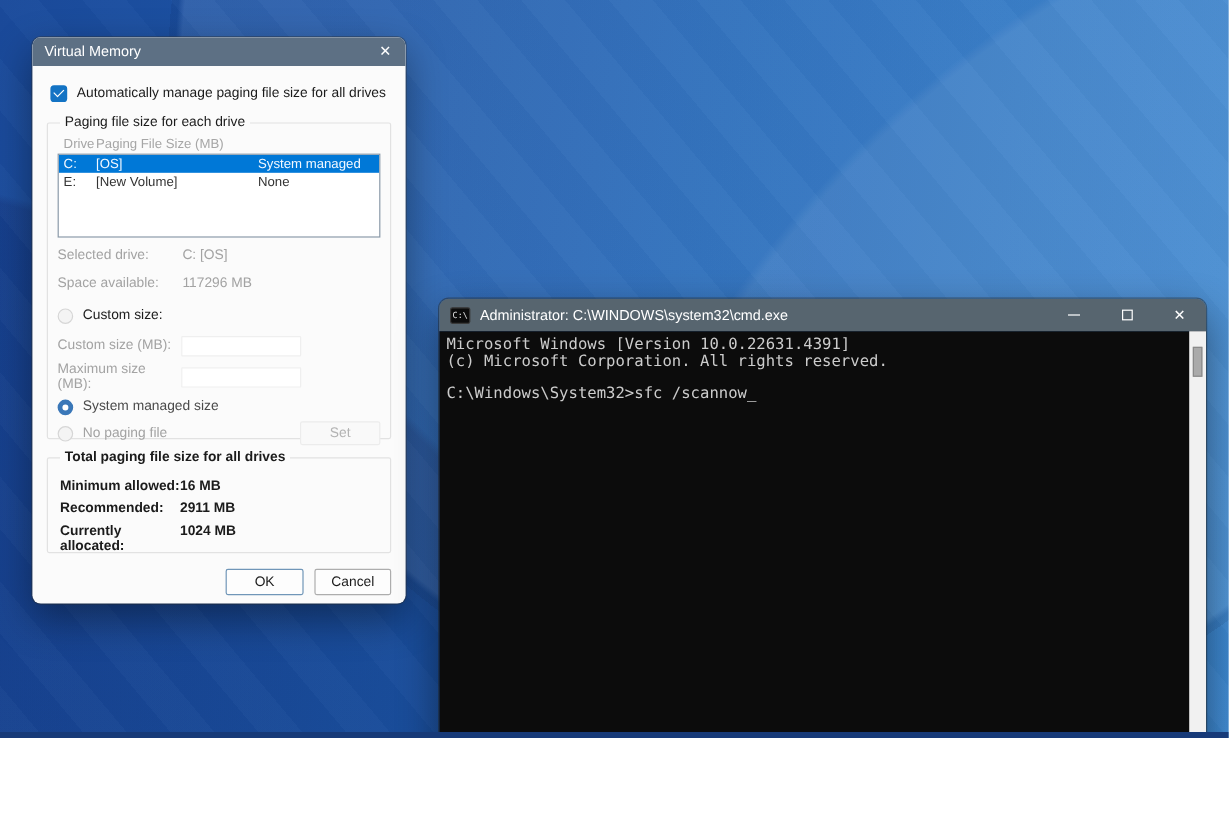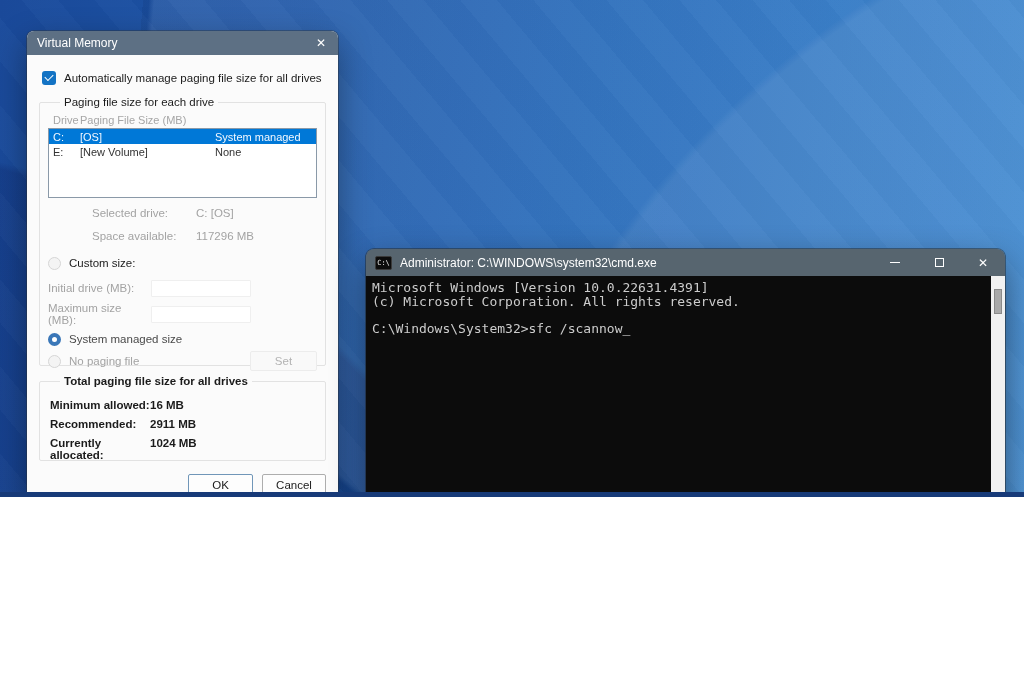--- a/index.html
+++ b/index.html
@@ -1,21 +1,21 @@
 <!DOCTYPE html>
 <html><head>
 <meta charset="utf-8">
 <style>
   * { margin:0; padding:0; box-sizing:border-box; }
   html,body { width:1024px; height:683px; overflow:hidden; }
   body { font-family:"Liberation Sans", sans-serif; }
 
   
   .desktop{
-    position:relative; width:1024px; height:497px; overflow:hidden;
+    position:relative; width:1024px; height:615px; overflow:hidden;
     background:
       radial-gradient(circle 560px at 700px 60px, rgba(255,255,255,0.09) 0 98%, rgba(5,25,70,0.10) 99% 100%, transparent 100%),
       radial-gradient(circle 900px at 1350px 760px, rgba(255,255,255,0.07) 0 99%, transparent 100%),
       radial-gradient(circle 760px at -180px 900px, rgba(10,30,95,0.25) 0 99%, transparent 100%),
       linear-gradient(100deg, #1a4a9b 0%, #1d57a9 28%, #2066b8 55%, #2a77c6 85%, #2f80cd 100%);
   }
   .desktop::before{
     content:""; position:absolute; inset:0; pointer-events:none;
     background:repeating-linear-gradient(50deg, rgba(255,255,255,0.02) 0 28px, rgba(0,0,30,0.015) 28px 56px);
   }
@@ -42,38 +42,38 @@
   }
   .checkbox::after{
     content:""; position:absolute; left:3px; top:3px; width:7px; height:4px;
     border-left:1.6px solid #fff; border-bottom:1.6px solid #fff; transform:rotate(-45deg);
   }
 
   fieldset.group{
     border:1px solid #e2e2e2; border-radius:2px; margin-top:9px; padding:4px 8px 0 8px;
     min-inline-size:0;
   }
-  fieldset.group legend{ padding:0 4px; margin-left:12px; font-size:11.5px; color:#1b1b1b; }
+  fieldset.group legend{ padding:0 4px; margin-left:2px; font-size:11.5px; color:#1b1b1b; }
   .group1{ height:270px; }
   .group2{ height:86px;font-weight:bold; }
 
   .list-headers{ display:flex; margin:2px 0 2px 5px; color:#a6a6a6; font-size:11px; }
   .hdr-drive{ width:27px; }
   .hdr-vol{ width:135px; }
   .hdr-size{ flex:1; }
   .listbox{ height:70px; border:1px solid #8a99a8; background:#ffffff; overflow:hidden; }
   .list-row{ display:flex; height:15px; align-items:center; padding-left:4px; color:#333; font-size:11px; }
   .list-row.selected{ background:#0078d7; color:#f2f8ff; }
   .col-drive{ width:27px; }
   .col-vol{ width:135px; }
   .col-size{ flex:1; }
 
   .info-row{ display:flex; margin-top:9px; height:14px; }
   .info-row:first-of-type{ margin-top:20px; }
-  .info-lbl{ width:104px; color:#a3a3a3;margin-left:44px; }
+  .info-lbl{ width:104px; color:#a3a3a3; }
   .info-val{ color:#a3a3a3; }
 
   .radio-row{ display:flex; align-items:center; gap:8px; margin-top:9px; height:16px; position:relative; }
   .radio{ width:13px; height:13px; border-radius:50%; background:#fff; border:1px solid #c9c9c9; flex:0 0 auto; }
   .radio.checked{ border:4px solid #3a77b8; }
   .radio.disabled{ background:#f4f4f4; border-color:#d6d6d6; }
   .rlbl-dark{ color:#1b1b1b; }
   .rlbl-mid{ color:#4a4a4a; }
   .rlbl-dis{ color:#a3a3a3; }
 
@@ -184,21 +184,21 @@
           <span class="info-lbl">Space available:</span>
           <span class="info-val">117296 MB</span>
         </div>
 
         <div class="radio-row" style="margin-top:11px;">
           <span class="radio disabled"></span>
           <span class="rlbl-dark">Custom size:</span>
         </div>
 
         <div class="sub-row">
-          <span class="sub-lbl">Initial drive (MB):</span>
+          <span class="sub-lbl">Custom size (MB):</span>
           <span class="ghost-input"></span>
         </div>
         <div class="sub-row">
           <span class="sub-lbl">Maximum size (MB):</span>
           <span class="ghost-input"></span>
         </div>
 
         <div class="radio-row" style="margin-top:8px;">
           <span class="radio checked"></span>
           <span class="rlbl-mid">System managed size</span>

